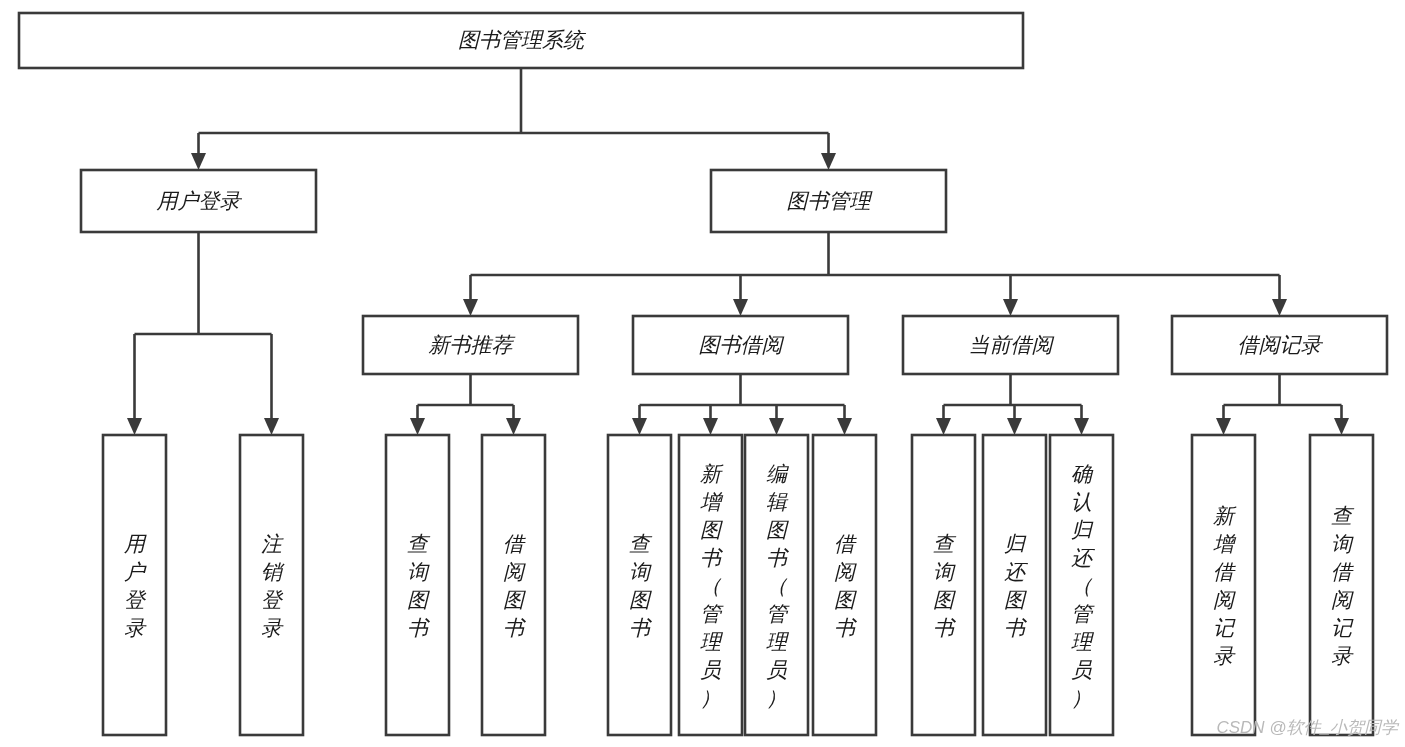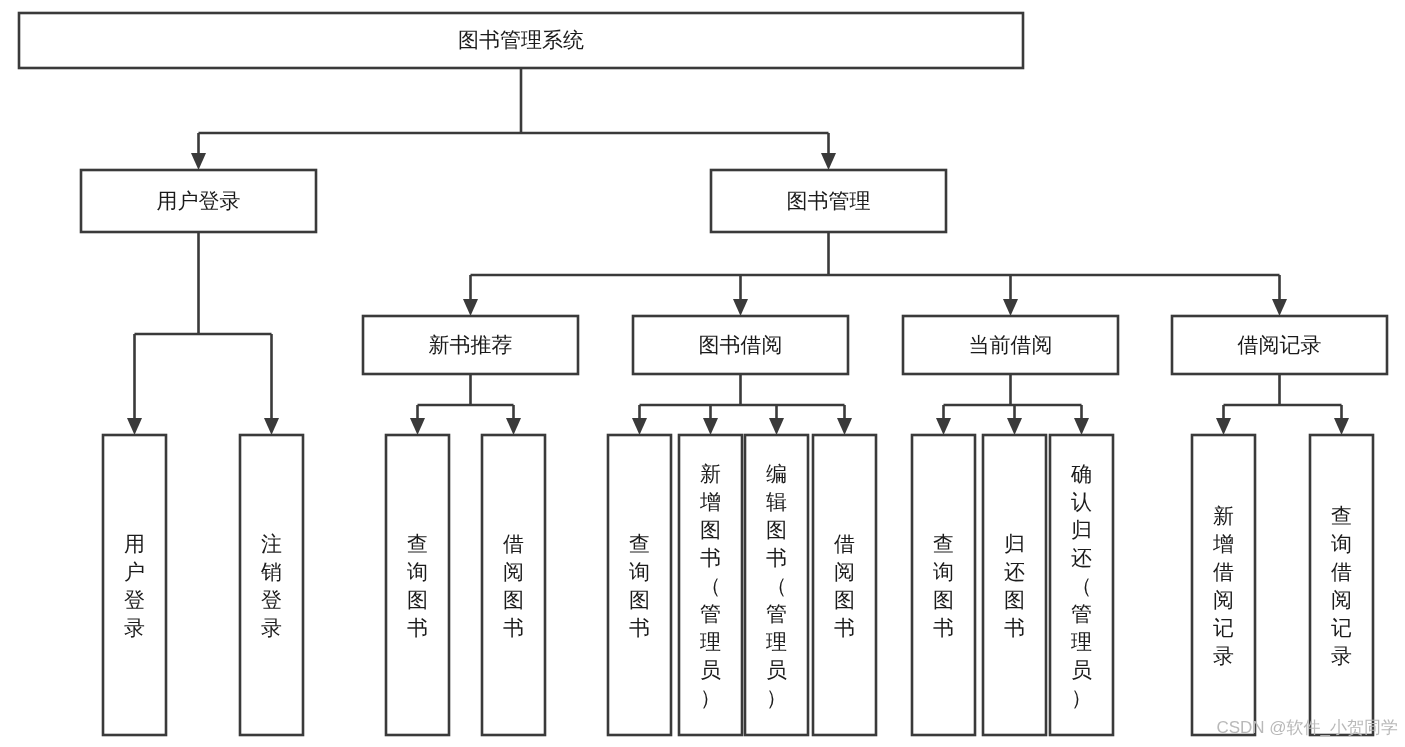--- a/index.html
+++ b/index.html
@@ -10,20 +10,21 @@
   body {
     width: 1405px;
     height: 747px;
     font-family: "Liberation Sans", sans-serif;
     overflow: hidden;
   }
   #diagram-root {
     position: relative;
     width: 1405px;
     height: 747px;
+    font-style: italic;
   }
   svg#tree-svg {
     position: absolute;
     top: 0;
     left: 0;
     width: 1405px;
     height: 747px;
   }
   .node-box {
     fill: #ffffff;

